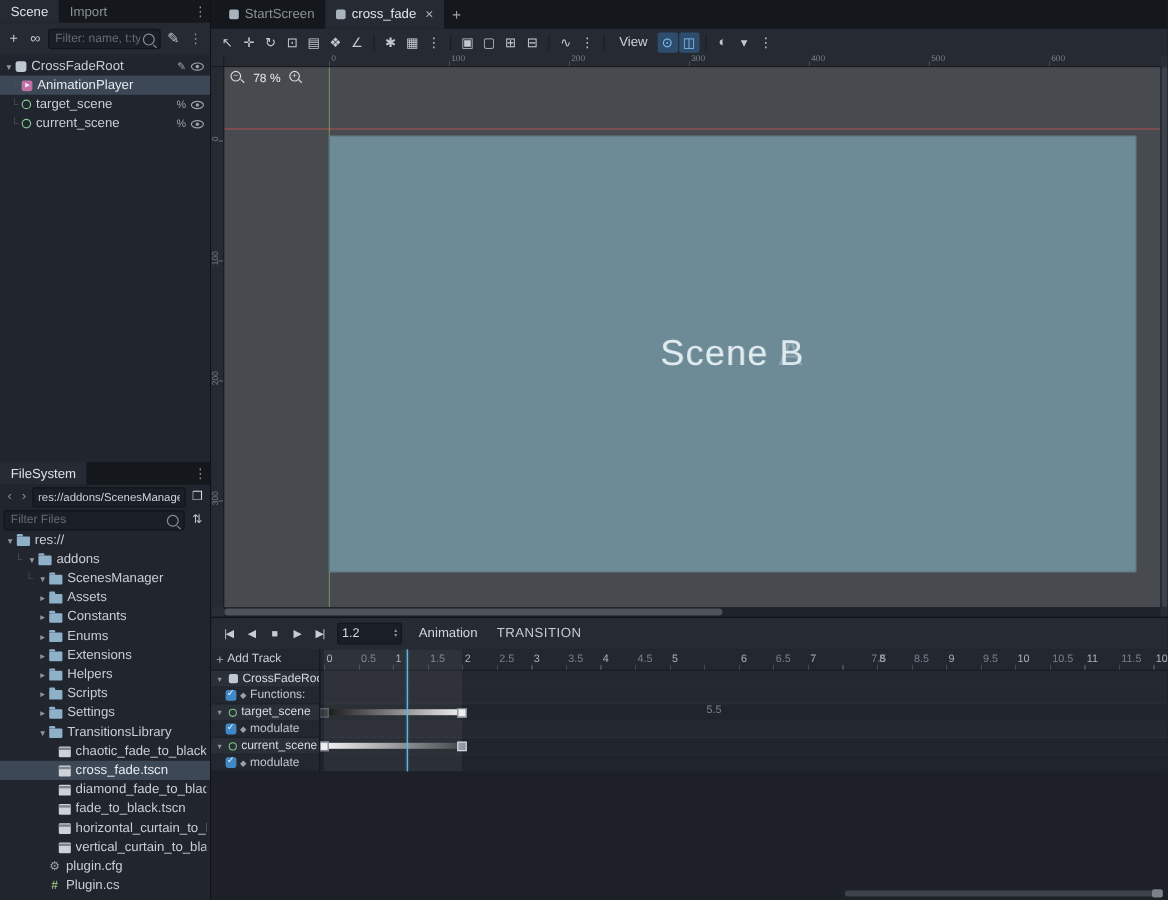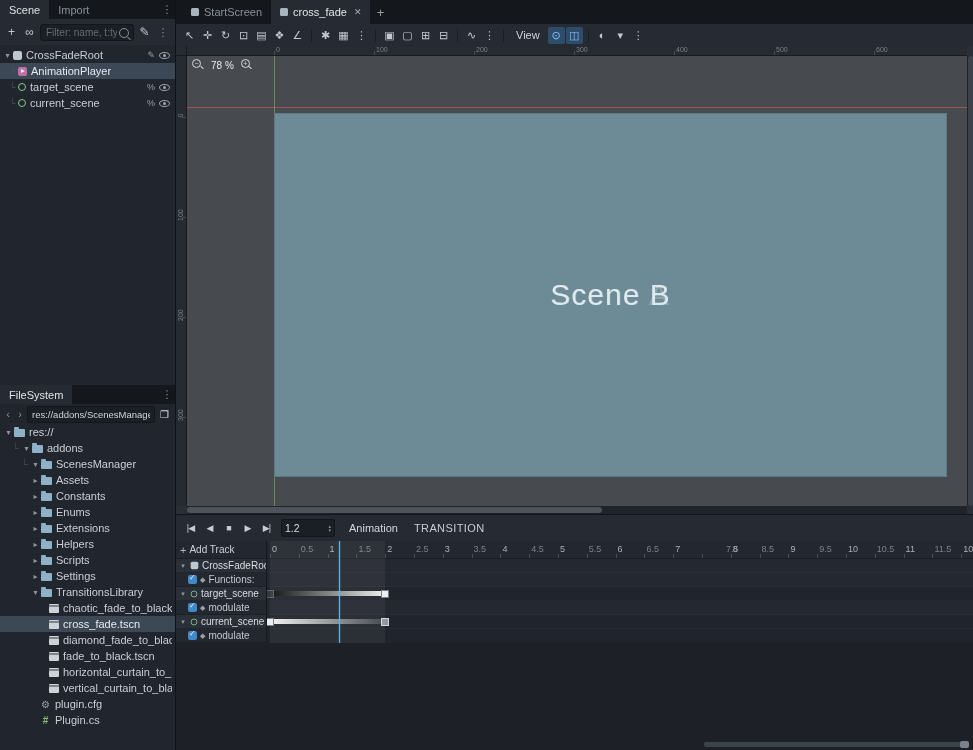--- a/index.html
+++ b/index.html
@@ -209,20 +209,27 @@
       </div>
     <span class="spacer"></span>
     <span class="dots">⋮</span>
   </div>
   <div class="fs-path">
     <span class="navarrow">‹</span>
     <span class="navarrow">›</span>
     <input type="text" value="res://addons/ScenesManager/Tra" style="">
     <span class="tbtn" style="color:#d5dadf;font-size:10px;">❐</span>
   </div>
+  <div class="fs-filter">
+    <span class="searchwrap">
+      <input type="text" placeholder="Filter Files" style="">
+      <span class="icon-search insearch"></span>
+    </span>
+    <span class="tbtn" style="font-size:10px;">⇅</span>
+  </div>
   <div class="tree" style="height:308px;">
       <div class="trow" style="padding-left: 3px;">
         <span class="arrow">▾</span>
         <span class="icon-folder"></span>
         <span class="lbl">res://</span>
       </div>
       <div class="trow" style="padding-left: 12px;">
         <span class="guide">└</span>
         <span class="arrow">▾</span>
         <span class="icon-folder"></span>
@@ -468,21 +475,21 @@
             <span class="atick" style="left: 33.8px;">0.5</span>
             <span class="atick int" style="left: 62.6px;">1</span>
             <span class="atick" style="left: 91.4px;">1.5</span>
             <span class="atick int" style="left: 120.2px;">2</span>
             <span class="atick" style="left: 149px;">2.5</span>
             <span class="atick int" style="left: 177.8px;">3</span>
             <span class="atick" style="left: 206.6px;">3.5</span>
             <span class="atick int" style="left: 235.4px;">4</span>
             <span class="atick" style="left: 264.2px;">4.5</span>
             <span class="atick int" style="left: 293px;">5</span>
-            <span class="atick" style="left: 321.8px;">5.5</span>
+            <span class="atick" style="left: 321.8px; margin-top: 42px;">5.5</span>
             <span class="atick int" style="left: 350.6px;">6</span>
             <span class="atick" style="left: 379.4px;">6.5</span>
             <span class="atick int" style="left: 408.2px;">7</span>
             <span class="atick" style="left: 459px;">7.5</span>
             <span class="atick int" style="left: 465.8px;">8</span>
             <span class="atick" style="left: 494.6px;">8.5</span>
             <span class="atick int" style="left: 523.4px;">9</span>
             <span class="atick" style="left: 552.2px;">9.5</span>
             <span class="atick int" style="left: 581px;">10</span>
             <span class="atick" style="left: 609.8px;">10.5</span>

